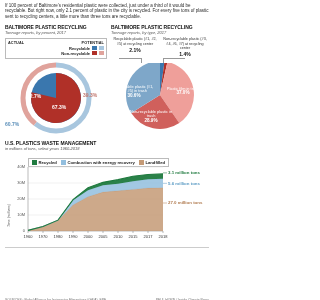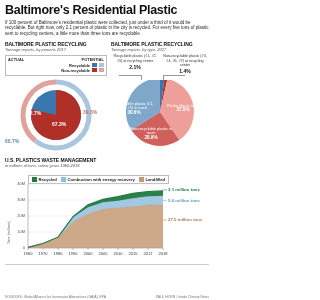--- a/index.html
+++ b/index.html
@@ -89,21 +89,20 @@
 
   .footer { position: absolute; left: 5px; right: 5px; bottom: 1px; display: flex; justify-content: space-between; }
   .footer div { font-size: 3.4px; color: #777; }
   .rule { height: 0.5px; background: #ccc; width: 100%; }
 </style>
 </head>
 <body>
 
 <div class="page">
 
-  <div class="title">Baltimore's Residential Plastic</div>
   <div class="intro">If 100 percent of Baltimore's residential plastic were collected, just under a third of it would be recyclable. But right now, only 2.1 percent of plastic in the city is recycled. For every five tons of plastic sent to recycling centers, a little more than three tons are recyclable.</div>
 
   <div class="panels">
 
     <div class="panel left">
       <div class="sec-title">BALTIMORE PLASTIC RECYCLING</div>
       <div class="sec-sub">Tonnage reports, by percent, 2017</div>
 
       <div class="legend-box">
         <div class="legend-head">

